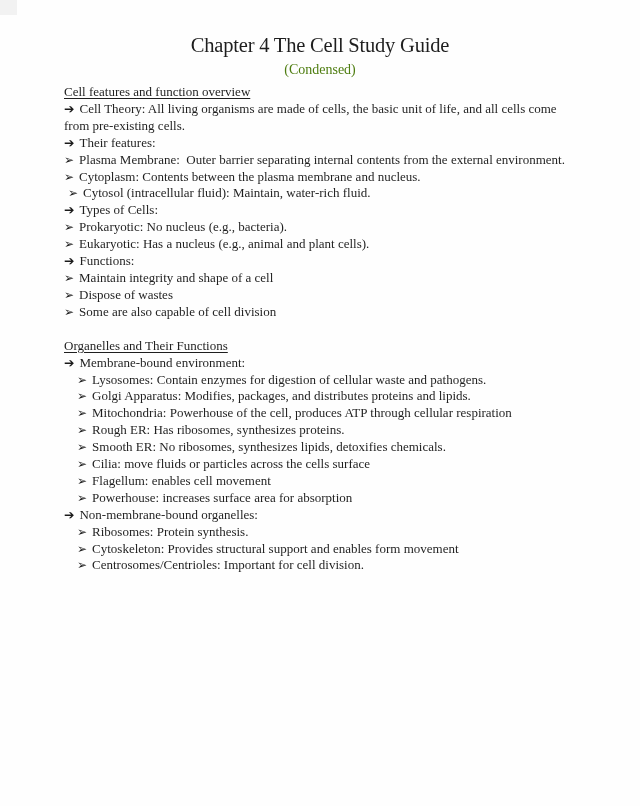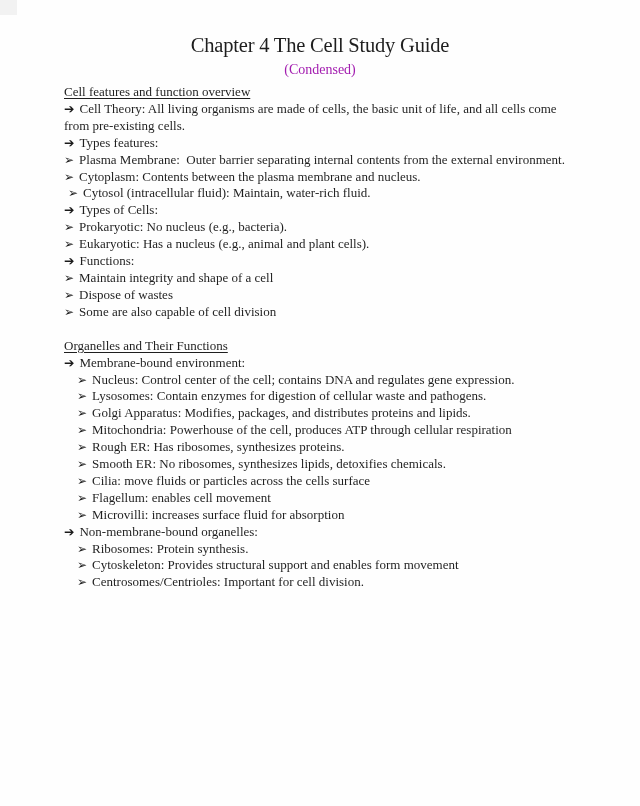--- a/index.html
+++ b/index.html
@@ -28,21 +28,21 @@
     font-size: 20.5px;
     line-height: 26px;
     letter-spacing: -0.2px;
     text-align: center;
     color: #1e1e1e;
   }
   .subtitle {
     font-size: 14px;
     line-height: 23px;
     text-align: center;
-    color: #a21caf;
+    color: #4d7c0f;
   }
   .content {
     padding-top: 3px;
     padding-left: 64px;
     font-size: 13px;
     line-height: 16.9px;
     color: #1f1f1f;
   }
   .section ~ .section { margin-top: 17px; }
   .heading {
@@ -68,21 +68,21 @@
   <div class="corner-mark"></div>
   <h1 class="title">Chapter 4 The Cell Study Guide</h1>
   <div class="subtitle">(Condensed)</div>
   <main class="content" id="sections-root">
   <section class="section">
     <div class="heading">Cell features and function overview</div>
     <div class="items">
   <div class="li ind-0"><span class="bullet b-arrow">➔</span><span class="txt">Cell Theory: All living organisms are made of cells, the basic unit of life, and all cells come
 from pre-existing cells.</span></div>
 
-  <div class="li ind-0"><span class="bullet b-arrow">➔</span><span class="txt">Types features:</span></div>
+  <div class="li ind-0"><span class="bullet b-arrow">➔</span><span class="txt">Their features:</span></div>
 
   <div class="li ind-0"><span class="bullet b-head">➢</span><span class="txt">Plasma Membrane:  Outer barrier separating internal contents from the external environment.</span></div>
 
   <div class="li ind-0"><span class="bullet b-head">➢</span><span class="txt">Cytoplasm: Contents between the plasma membrane and nucleus.</span></div>
 
   <div class="li ind-1"><span class="bullet b-head">➢</span><span class="txt">Cytosol (intracellular fluid): Maintain, water-rich fluid.</span></div>
 
   <div class="li ind-0"><span class="bullet b-arrow">➔</span><span class="txt">Types of Cells:</span></div>
 
   <div class="li ind-0"><span class="bullet b-head">➢</span><span class="txt">Prokaryotic: No nucleus (e.g., bacteria).</span></div>
@@ -98,37 +98,36 @@
 
   <div class="li ind-0"><span class="bullet b-head">➢</span><span class="txt">Some are also capable of cell division</span></div>
 </div>
   </section>
 
   <section class="section">
     <div class="heading">Organelles and Their Functions</div>
     <div class="items">
   <div class="li ind-0"><span class="bullet b-arrow">➔</span><span class="txt">Membrane-bound environment:</span></div>
 
-  <div class="li ind-2"><span class="bullet b-head">➢</span><span class="txt">Nucleus: Control center of the cell; contains DNA and regulates gene expression.</span></div>
 
   <div class="li ind-2"><span class="bullet b-head">➢</span><span class="txt">Lysosomes: Contain enzymes for digestion of cellular waste and pathogens.</span></div>
 
   <div class="li ind-2"><span class="bullet b-head">➢</span><span class="txt">Golgi Apparatus: Modifies, packages, and distributes proteins and lipids.</span></div>
 
   <div class="li ind-2"><span class="bullet b-head">➢</span><span class="txt">Mitochondria: Powerhouse of the cell, produces ATP through cellular respiration</span></div>
 
   <div class="li ind-2"><span class="bullet b-head">➢</span><span class="txt">Rough ER: Has ribosomes, synthesizes proteins.</span></div>
 
   <div class="li ind-2"><span class="bullet b-head">➢</span><span class="txt">Smooth ER: No ribosomes, synthesizes lipids, detoxifies chemicals.</span></div>
 
   <div class="li ind-2"><span class="bullet b-head">➢</span><span class="txt">Cilia: move fluids or particles across the cells surface</span></div>
 
   <div class="li ind-2"><span class="bullet b-head">➢</span><span class="txt">Flagellum: enables cell movement</span></div>
 
-  <div class="li ind-2"><span class="bullet b-head">➢</span><span class="txt">Microvilli: increases surface fluid for absorption</span></div>
+  <div class="li ind-2"><span class="bullet b-head">➢</span><span class="txt">Powerhouse: increases surface area for absorption</span></div>
 
   <div class="li ind-0"><span class="bullet b-arrow">➔</span><span class="txt">Non-membrane-bound organelles:</span></div>
 
   <div class="li ind-2"><span class="bullet b-head">➢</span><span class="txt">Ribosomes: Protein synthesis.</span></div>
 
   <div class="li ind-2"><span class="bullet b-head">➢</span><span class="txt">Cytoskeleton: Provides structural support and enables form movement</span></div>
 
   <div class="li ind-2"><span class="bullet b-head">➢</span><span class="txt">Centrosomes/Centrioles: Important for cell division.</span></div>
 </div>
   </section>

